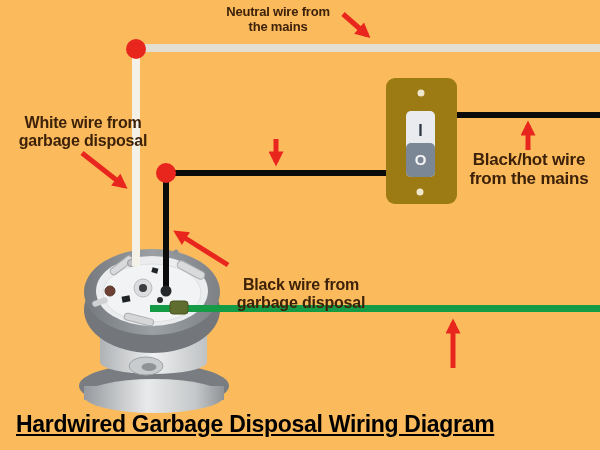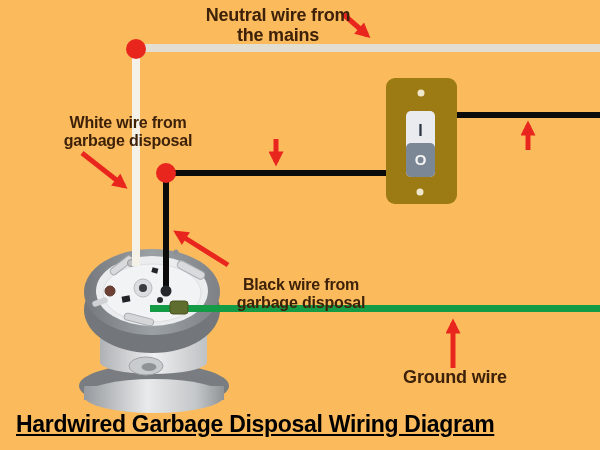--- a/index.html
+++ b/index.html
@@ -7,22 +7,22 @@
     position:relative;width:600px;height:450px;overflow:hidden;
     background:#FBBB5C;
     font-family:"Liberation Sans", sans-serif;
   }
   .stage svg{position:absolute;left:0;top:0;}
   .label{
     position:absolute;font-weight:bold;color:#3D2109;
     text-align:center;white-space:pre-line;line-height:1.13;
     letter-spacing:-0.2px;
   }
-  .lbl-neutral{left:183px;top:5px;width:190px;font-size:18px;}
-  .lbl-white{left:0px;top:114px;width:166px;font-size:16px;margin-left:45px;}
+  .lbl-neutral{left:183px;top:5px;width:190px;font-size:13px;}
+  .lbl-white{left:0px;top:114px;width:166px;font-size:16px;}
   .lbl-hot{left:228px;top:111px;width:96px;font-size:17px;}
   .lbl-blackhot{left:458px;top:150px;width:142px;font-size:17px;}
   .lbl-blackdisp{left:220px;top:276px;width:162px;font-size:16px;}
   .lbl-ground{left:393px;top:367px;width:124px;font-size:18px;}
   .diagram-title{
     position:absolute;left:0;top:411px;width:600px;
     font-size:23px;font-weight:bold;color:#000000;text-align:left;
     text-decoration:underline;letter-spacing:-0.3px;padding-left:16px;
   }
 </style>
@@ -116,18 +116,19 @@
       <line x1="528" y1="150" x2="528" y2="125" marker-end="url(#ah)" stroke="#E9261E"></line>
       <line x1="228" y1="265" x2="177" y2="233" marker-end="url(#ah)" stroke="#E9261E"></line>
       <line x1="453" y1="368" x2="453" y2="323" marker-end="url(#ah)" stroke="#E9261E"></line>
     </g>
   </svg>
 
   <div class="label lbl-neutral">Neutral wire from
 the mains</div>
   <div class="label lbl-white">White wire from
 garbage disposal</div>
+  <div class="label lbl-blackhot">Black/hot wire
+from the mains</div>
   <div class="label lbl-blackdisp">Black wire from
 garbage disposal</div>
-  <div class="label lbl-ground">Ground wire</div>
 
   <div class="diagram-title">Hardwired Garbage Disposal Wiring Diagram</div>
 </div>
 
 </body></html>

